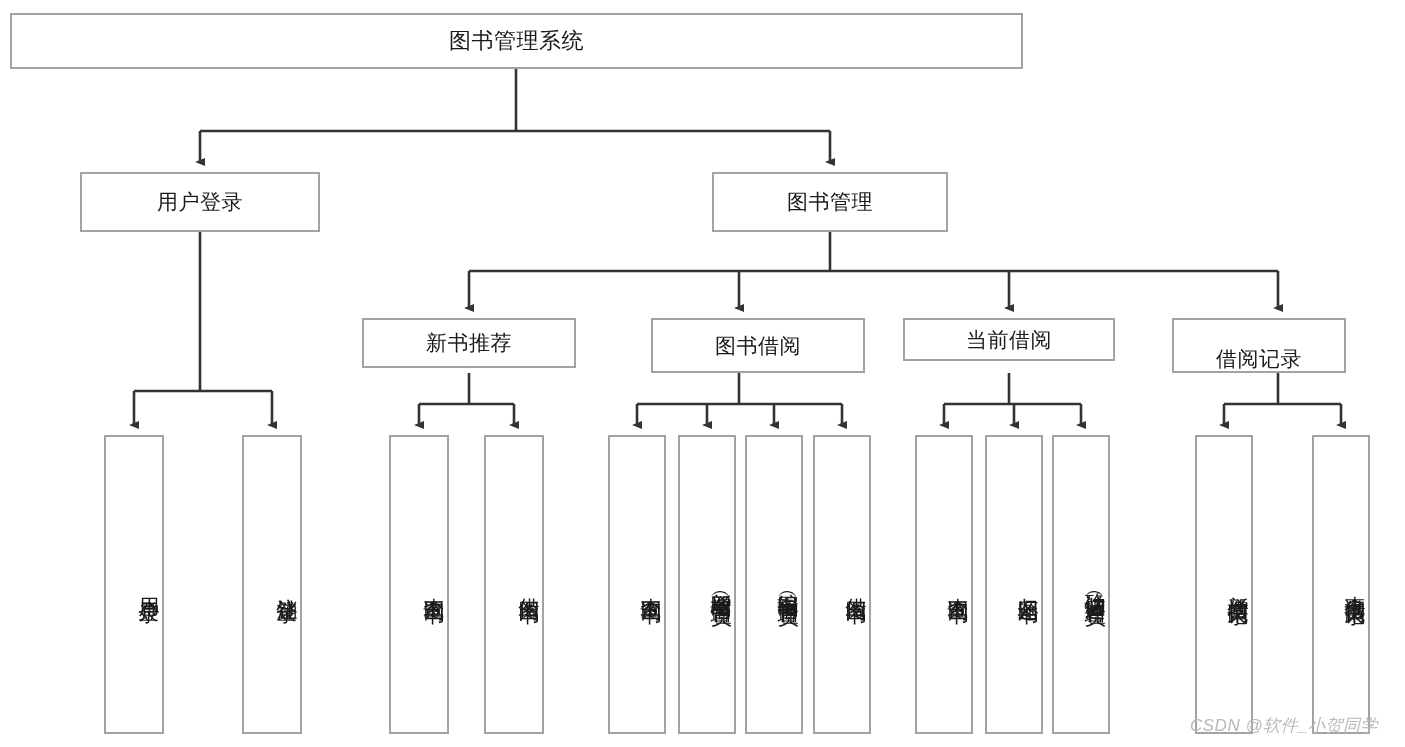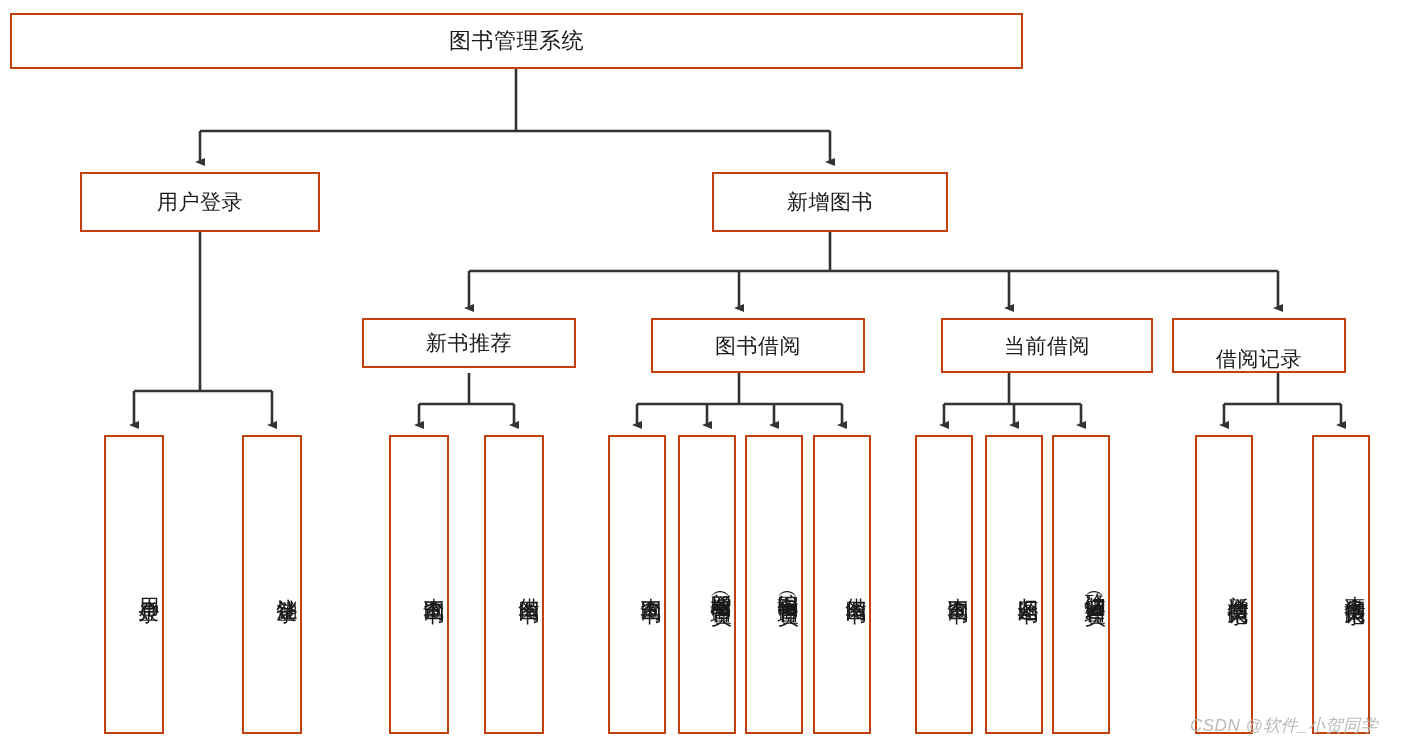--- a/index.html
+++ b/index.html
@@ -21,21 +21,21 @@
     position: absolute;
     left: 0;
     top: 0;
     width: 1405px;
     height: 747px;
     pointer-events: none;
   }
   .node {
     position: absolute;
     box-sizing: border-box;
-    border: 2px solid #c2410c;
+    border: 2px solid #a3a3a3;
     background: #ffffff;
     display: flex;
     align-items: center;
     justify-content: center;
     color: #1a1a1a;
     text-align: center;
     z-index: 2;
   }
   .node.h {
     font-size: 21px;
@@ -126,30 +126,30 @@
   </svg>
 
   <div class="node h root" style="left:10px;top:13px;width:1013px;height:56px;">
     <span>图书管理系统</span>
   </div>
 
   <div class="node h" style="left:80px;top:172px;width:240px;height:60px;">
     <span>用户登录</span>
   </div>
   <div class="node h" style="left:712px;top:172px;width:236px;height:60px;">
-    <span>新增图书</span>
+    <span>图书管理</span>
   </div>
 
   <div class="node h" style="left:362px;top:318px;width:214px;height:50px;">
     <span>新书推荐</span>
   </div>
   <div class="node h" style="left:651px;top:318px;width:214px;height:55px;">
     <span>图书借阅</span>
   </div>
-  <div class="node h" style="left:903px;top:318px;width:212px;height:55px;margin-left:38px;">
+  <div class="node h" style="left:903px;top:318px;width:212px;height:43px;">
     <span>当前借阅</span>
   </div>
   <div class="node h" style="left:1172px;top:318px;width:174px;height:55px;align-items:flex-end;">
     <span>借阅记录</span>
   </div>
 
   <div class="node v" style="left:104px;top:435px;width:60px;height:299px;">
     <span>用户登录</span>
   </div>
   <div class="node v" style="left:242px;top:435px;width:60px;height:299px;">

